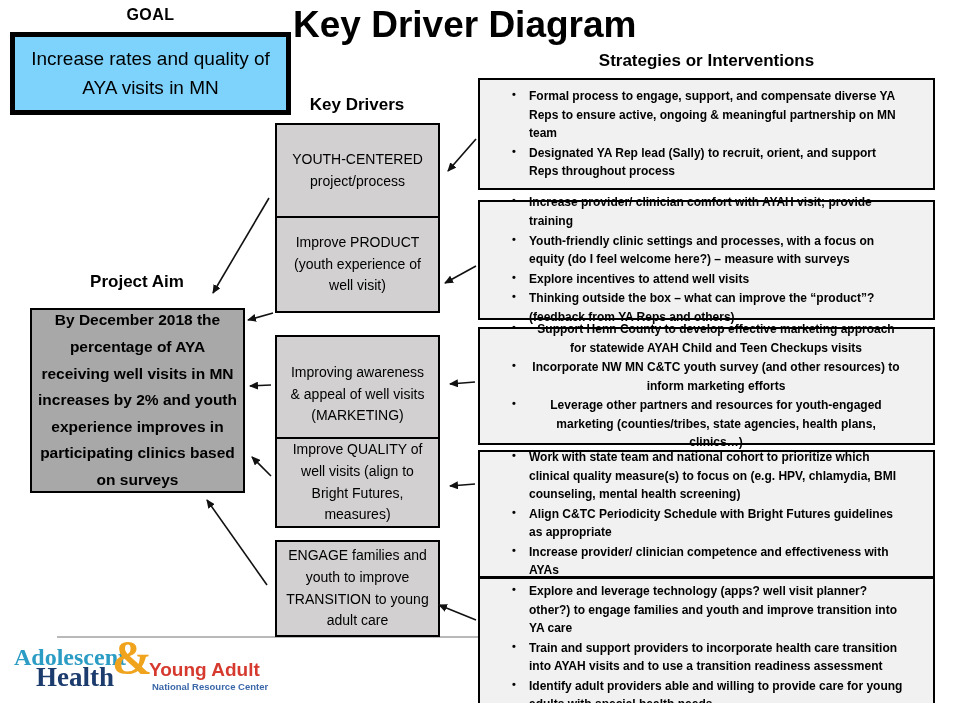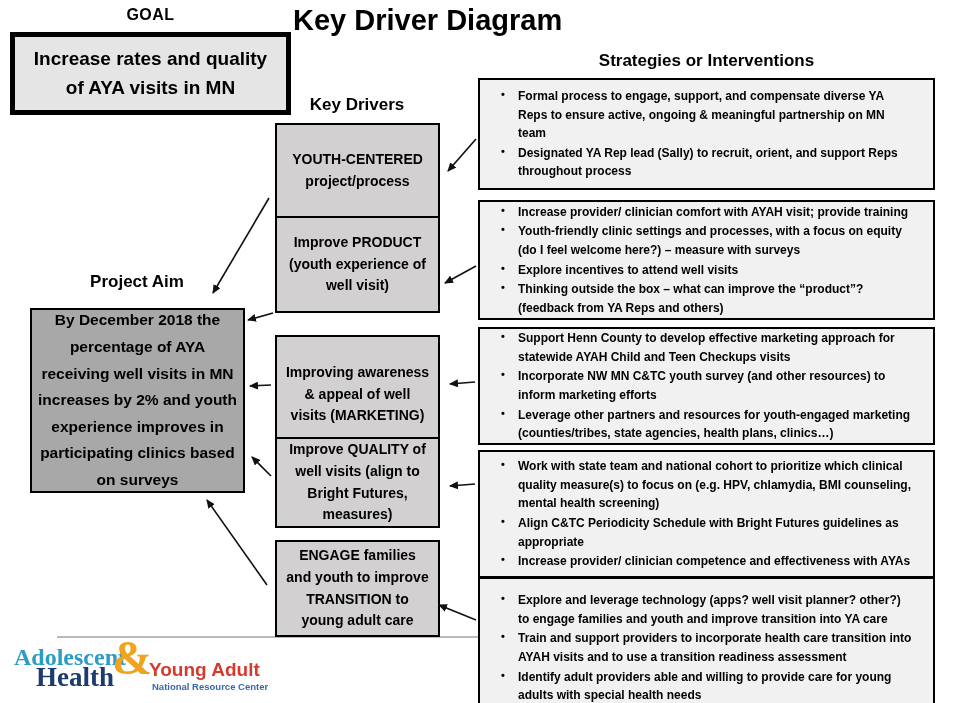--- a/index.html
+++ b/index.html
@@ -3,65 +3,65 @@
 <meta charset="utf-8">
 <style>
   html,body{margin:0;padding:0;background:#fff;}
   .canvas{
     position:relative;width:954px;height:703px;background:#fff;overflow:hidden;
     font-family:"Liberation Sans",sans-serif;color:#000;
   }
   
   .title{
     position:absolute;left:293px;top:4px;margin:0;
-    font-size:29px;font-weight:bold;letter-spacing:0;
+    font-size:37px;font-weight:bold;letter-spacing:0;
   }
   .hdr{position:absolute;font-size:17px;font-weight:bold;text-align:center;}
   .strategies-hdr{left:478px;top:51px;width:457px;}
   .drivers-hdr{left:268px;top:95px;width:178px;}
   .aim-hdr{left:28px;top:272px;width:218px;}
   .goal-label{
     position:absolute;left:10px;top:6px;width:281px;text-align:center;
     font-size:16px;font-weight:bold;letter-spacing:.5px;
   }
   
   .goal-box{
     position:absolute;left:10px;top:32px;width:281px;height:83px;box-sizing:border-box;
-    border:5px solid #000;background:#e5e5e5;display:flex;align-items:center;justify-content:center;
-    text-align:center;font-size:19px;font-weight:bold;line-height:1.5;padding:2px 10px;
+    border:5px solid #000;background:#7dd3fc;display:flex;align-items:center;justify-content:center;
+    text-align:center;font-size:19px;font-weight:normal;line-height:1.5;padding:2px 10px;
   }
   .aim-box{
     position:absolute;left:30px;top:308px;width:215px;height:185px;box-sizing:border-box;
     border:2px solid #000;background:var(--aim-box,#a8a8a8);
     display:flex;align-items:center;justify-content:center;text-align:center;
     font-size:15.5px;font-weight:bold;line-height:1.72;padding:4px 6px;
   }
   .driver-box{
     position:absolute;left:275px;width:165px;box-sizing:border-box;
     border:2px solid #000;background:var(--driver-box,#d2d0d0);
     display:flex;align-items:center;justify-content:center;text-align:center;
-    font-size:14px;font-weight:bold;line-height:1.55;padding:20px 8px;
+    font-size:14px;font-weight:normal;line-height:1.55;padding:20px 8px;
   }
   .d1{top:123px;height:95px;}
   .d2{top:216px;height:97px;}
   .d3{top:335px;height:119px;}
   .d4{top:437px;height:91px;}
   .d5{top:540px;height:97px;}
   .strategy-box{
     position:absolute;left:478px;width:457px;box-sizing:border-box;
     border:2px solid #000;background:var(--strategy-box,#f2f1f1);
     display:flex;flex-direction:column;justify-content:center;
     font-size:12px;font-weight:bold;line-height:1.55;
   }
   .s1{top:78px;height:112px;}
   .s2{top:200px;height:120px;}
-  .s3{top:327px;height:118px;}
+  .s3{top:327px;height:118px;text-align:center;}
   .s4{top:450px;height:128px;}
   .s5{top:577px;height:142px;}
-  .strategy-box ul{list-style:none;margin:5px;padding:0 14px 0 14px;}
+  .strategy-box ul{list-style:none;margin:16px;padding:0 14px 0 14px;}
   .strategy-box li{position:relative;padding-left:19px;margin:1px 0;}
   .strategy-box li::before{content:"\2022";position:absolute;left:2px;top:-1px;font-size:11px;}
   
   .baseline{position:absolute;left:57px;top:636px;width:421px;height:2px;background:#b9b9b9;}
   
   .arrows{position:absolute;left:0;top:0;width:954px;height:703px;pointer-events:none;}
   
   .logo{position:absolute;left:8px;top:638px;width:265px;height:62px;}
   .logo span{position:absolute;white-space:nowrap;}
   .logo-adolescent{

